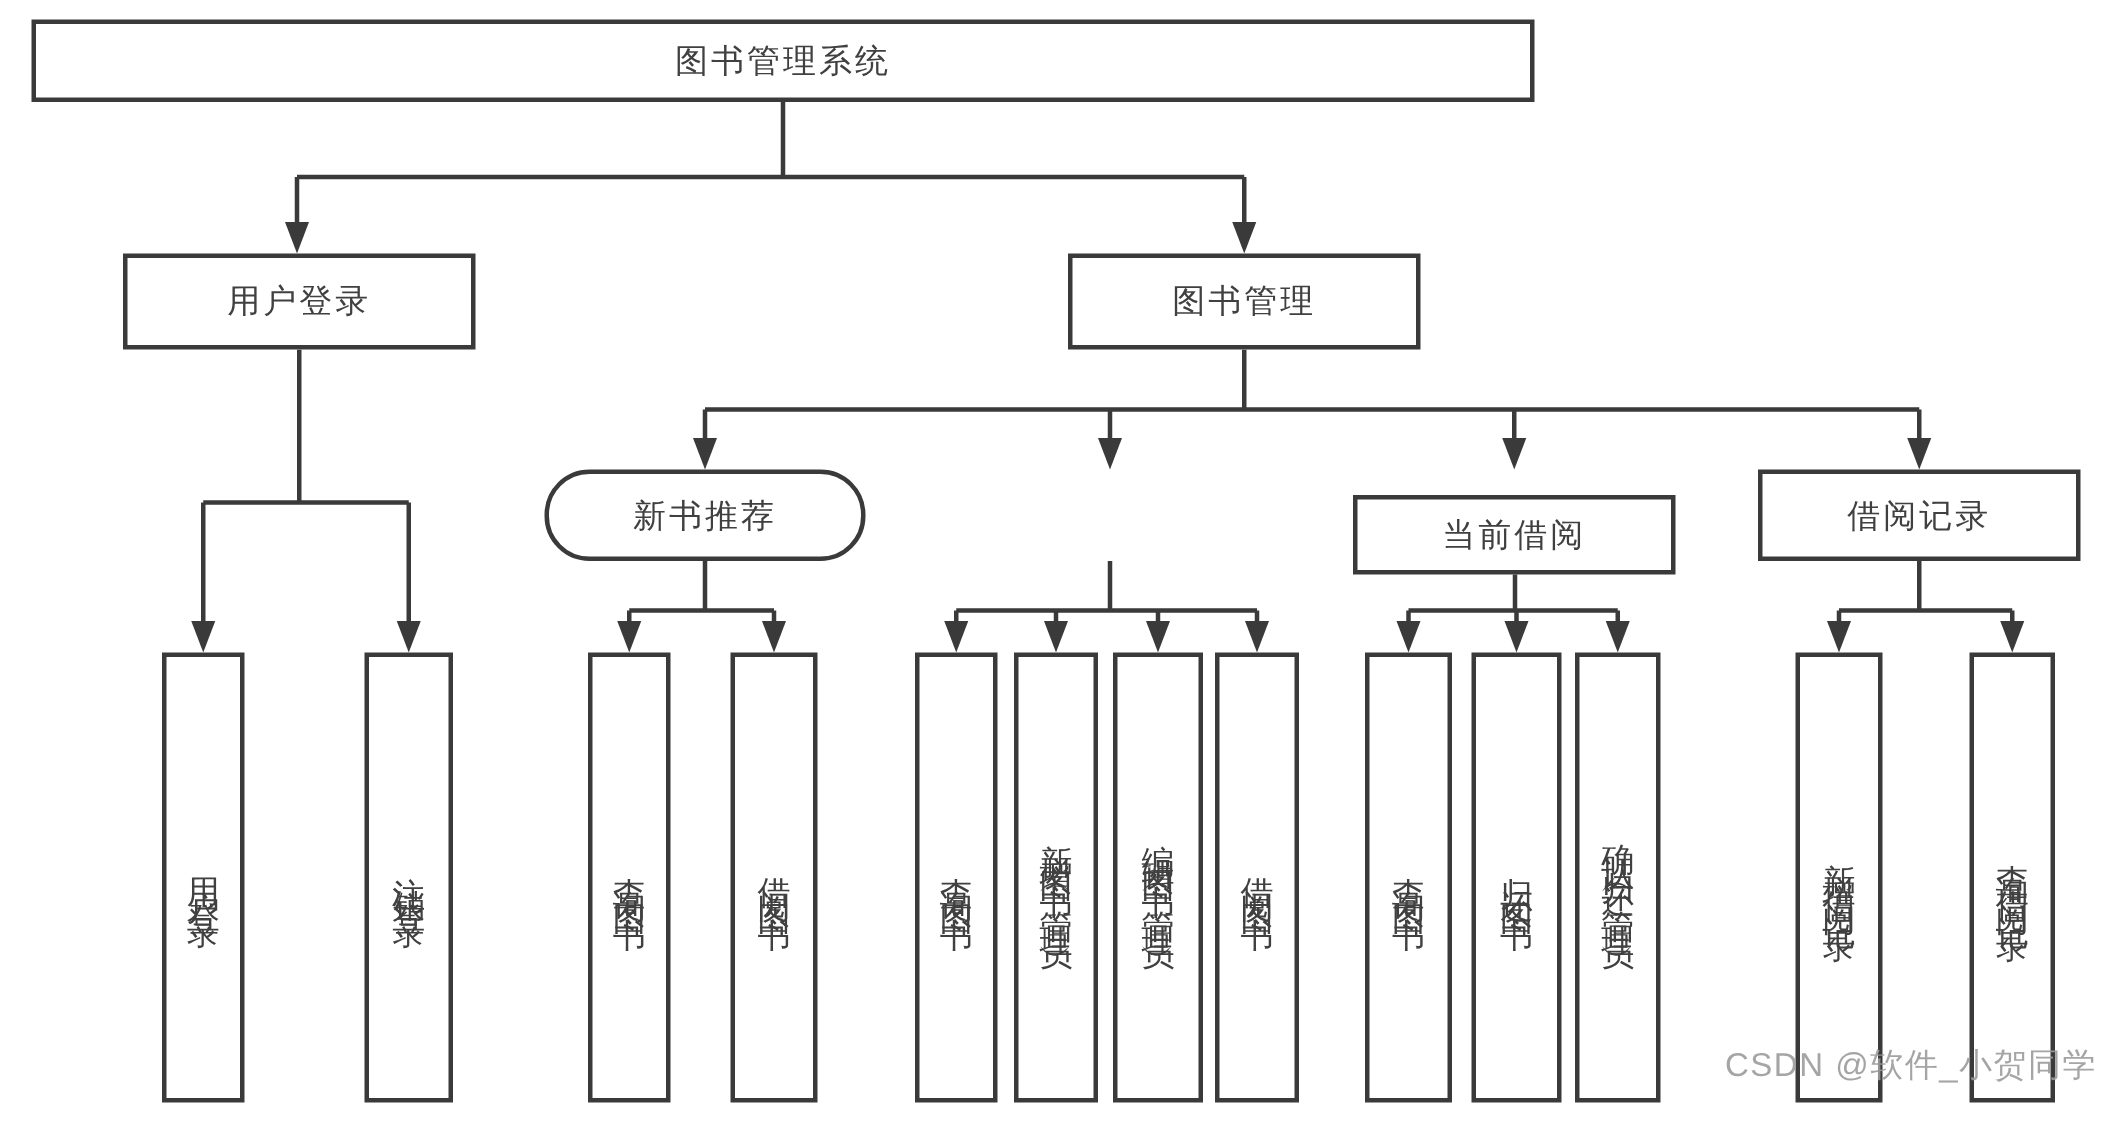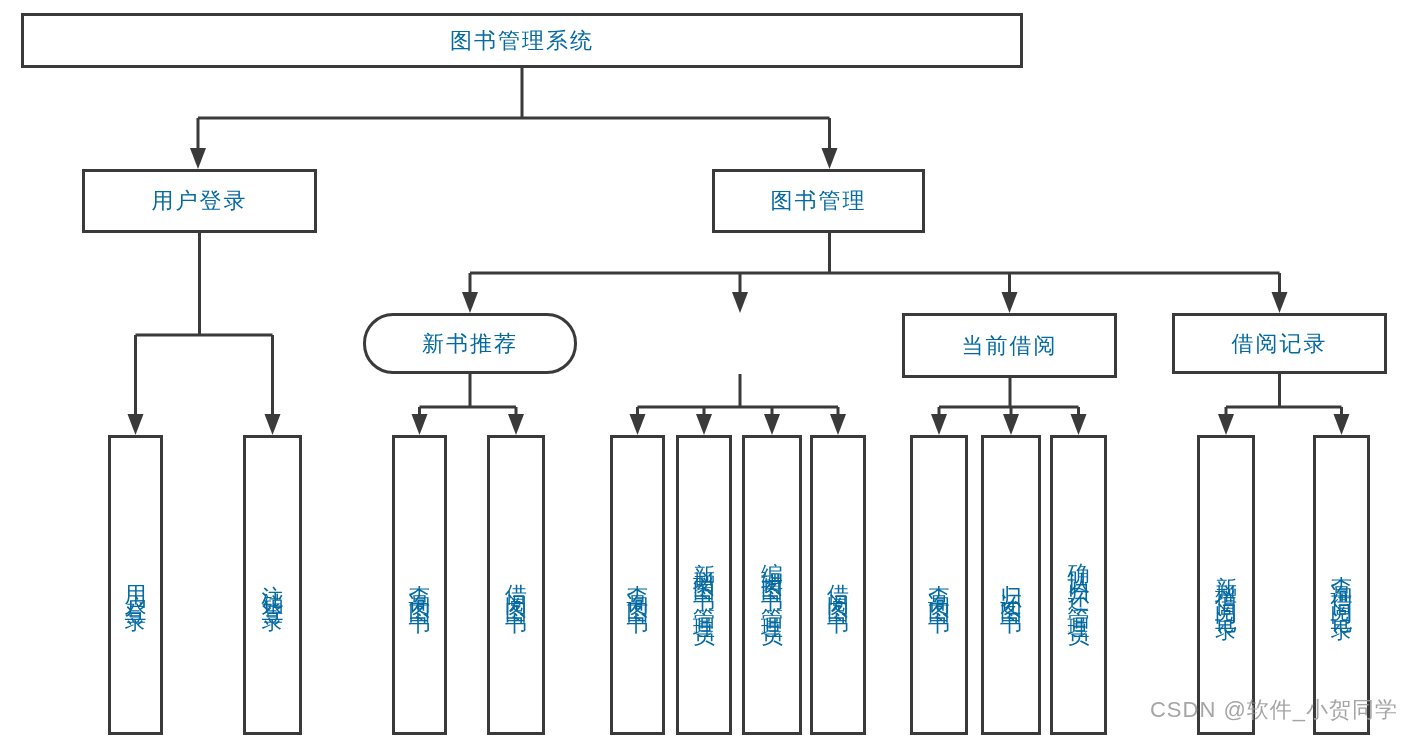--- a/index.html
+++ b/index.html
@@ -24,21 +24,21 @@
     pointer-events: none;
   }
   .node {
     position: absolute;
     box-sizing: border-box;
     border: 3px solid #3a3a3a;
     background: #ffffff;
     display: flex;
     align-items: center;
     justify-content: center;
-    color: #0369a1;
+    color: #404040;
     font-size: 22px;
     letter-spacing: 2px;
     white-space: nowrap;
   }
   .leaf {
     writing-mode: vertical-rl;
     text-orientation: mixed;
     letter-spacing: 9px;
     white-space: normal;
     line-height: 1;
@@ -99,24 +99,24 @@
       <use href="#arr" x="1011" y="435"></use>
       <use href="#arr" x="1078.5" y="435"></use>
       <use href="#arr" x="1226" y="435"></use>
       <use href="#arr" x="1341.5" y="435"></use>
     </g>
   </svg>
 
   <div class="node" style="left:21px; top:13px; width:1002px; height:55px;">图书管理系统</div>
 
   <div class="node" style="left:82px; top:169px; width:235px; height:64px;">用户登录</div>
-  <div class="node" style="left:712px; top:169px; width:213px; height:64px;">图书管理</div>
+  <div class="node" style="left:712px; top:169px; width:235px; height:64px;">图书管理</div>
 
   <div class="node" style="left:363px; top:313px; width:214px; height:61px;border-radius:30px;">新书推荐</div>
-  <div class="node" style="left:902px; top:313px; width:215px; height:65px;">当前借阅</div>
+  <div class="node" style="left:902px; top:330px; width:215px; height:53px;">当前借阅</div>
   <div class="node" style="left:1172px; top:313px; width:215px; height:61px;">借阅记录</div>
 
   <div class="node leaf" style="left:108px; top:435px; width:55px; height:300px;">用户登录</div>
   <div class="node leaf" style="left:243px; top:435px; width:59px; height:300px;">注销登录</div>
 
   <div class="node leaf" style="left:392px; top:435px; width:55px; height:300px;">查询图书</div>
   <div class="node leaf" style="left:487px; top:435px; width:58px; height:300px;">借阅图书</div>
 
   <div class="node leaf" style="left:610px; top:435px; width:55px; height:300px;">查询图书</div>
   <div class="node leaf" style="left:676px; top:435px; width:56px; height:300px;">新增图书（管理员）</div>

